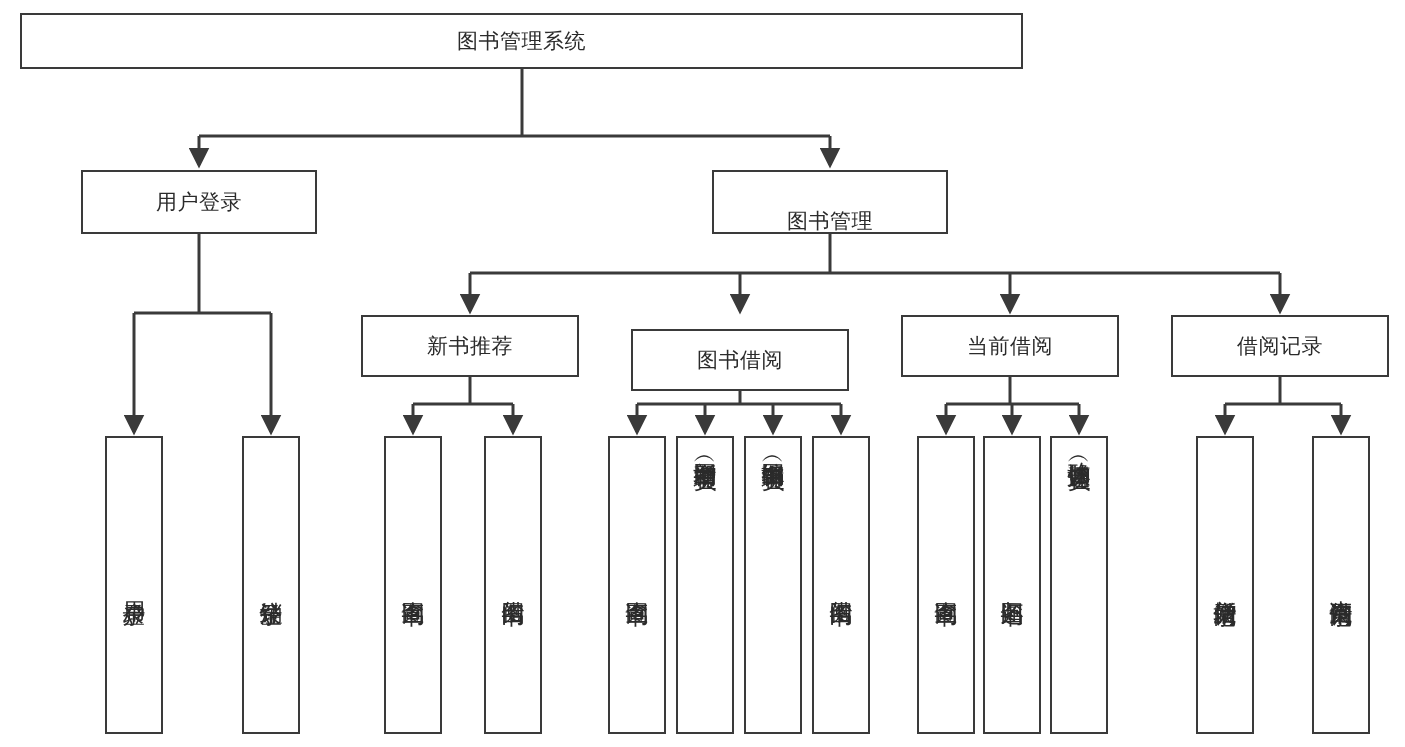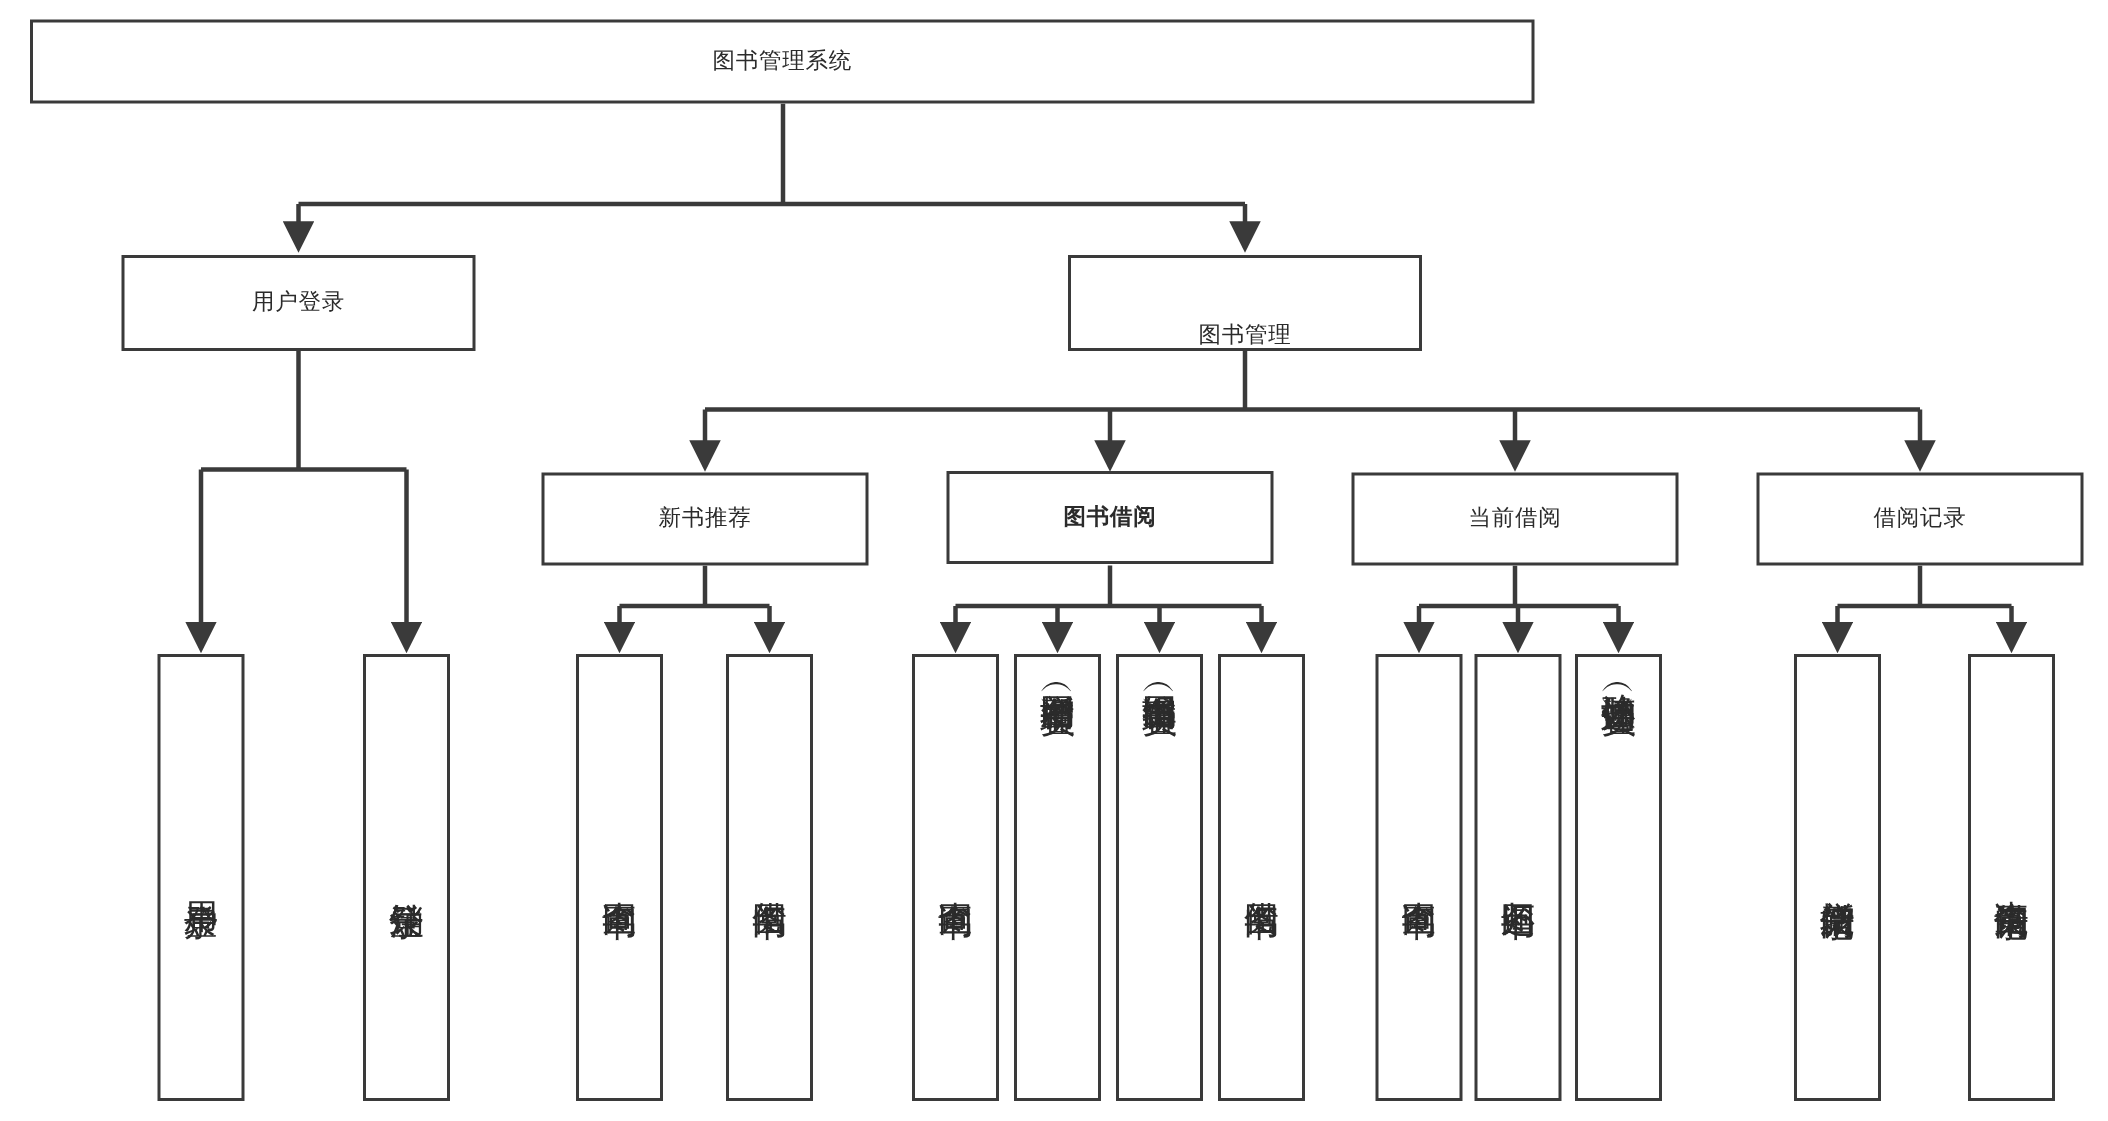--- a/index.html
+++ b/index.html
@@ -36,21 +36,21 @@
     color: #2b2b2b;
     z-index: 2;
   }
   .node .label {
     display: block;
     text-align: center;
     line-height: 1.06;
     letter-spacing: 0.5px;
   }
   .node.horiz .label {
-    font-size: 15px;
+    font-size: 21px;
     white-space: nowrap;
   }
   .node.vert {
     align-items: flex-start;
     padding-top: 6px;
   }
   .node.vert .label {
     writing-mode: vertical-rl;
     text-orientation: upright;
     font-size: 23px;
@@ -135,21 +135,21 @@
   <div class="node horiz" style="left:81px; top:170px; width:236px; height:64px;">
     <span class="label">用户登录</span>
   </div>
   <div class="node horiz" style="left:712px; top:170px; width:236px; height:64px;align-items:flex-end;">
     <span class="label">图书管理</span>
   </div>
 
   <div class="node horiz" style="left:361px; top:315px; width:218px; height:62px;">
     <span class="label">新书推荐</span>
   </div>
-  <div class="node horiz" style="left:631px; top:314px; width:218px; height:62px;font-weight:bold;">
+  <div class="node horiz" style="left:631px; top:329px; width:218px; height:62px;">
     <span class="label">图书借阅</span>
   </div>
   <div class="node horiz" style="left:901px; top:315px; width:218px; height:62px;">
     <span class="label">当前借阅</span>
   </div>
   <div class="node horiz" style="left:1171px; top:315px; width:218px; height:62px;">
     <span class="label">借阅记录</span>
   </div>
 
   <div class="node vert centered" style="left:105px; top:436px; width:58px; height:298px;">

